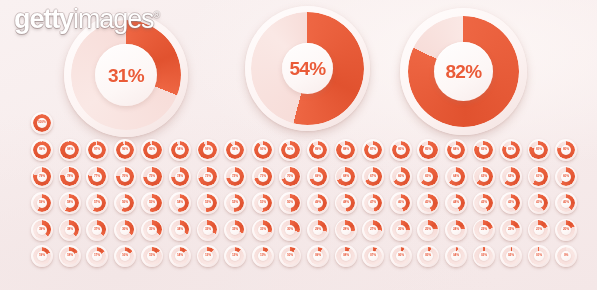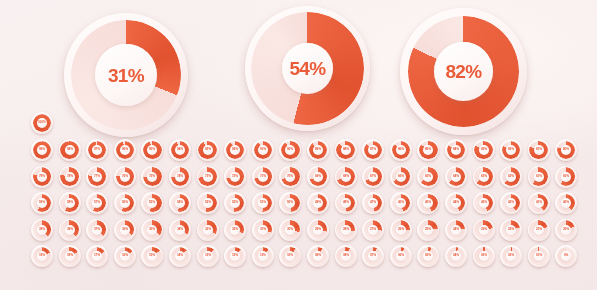--- a/index.html
+++ b/index.html
@@ -617,14 +617,17 @@
             <div class="s-ring" style="background: conic-gradient(#ee6643 0deg, #e1522f 2.16deg, #ee6643 3.60deg, #f7ddd9 3.60deg, #fae8e5 123.60deg, #f7ddd9 360deg);"></div>
           </div><div class="s-hole">
             <span class="s-label">01%</span>
           </div></div><div class="small-donut"><div class="s-plate"></div><div class="s-ring-wrap">
             <div class="s-ring" style="background: conic-gradient(#fae8e5 0deg, #f7ddd9 360deg);"></div>
           </div><div class="s-hole">
             <span class="s-label">0%</span>
           </div></div></div>
   </div>
 
+  <div id="watermark">
+    <span class="wm-bold">getty</span><span class="wm-reg">images</span><span class="wm-tm">®</span>
+  </div>
 
 </div>
 
 </body></html>

